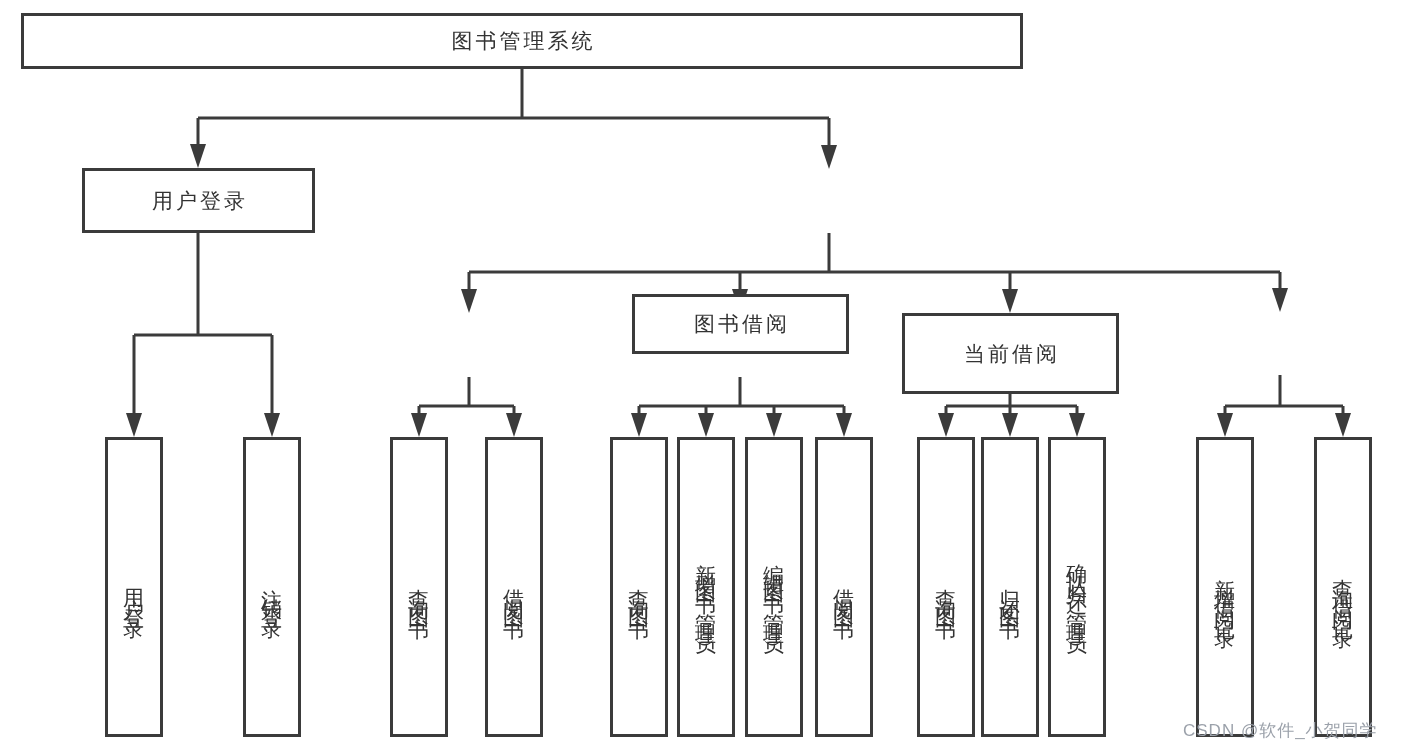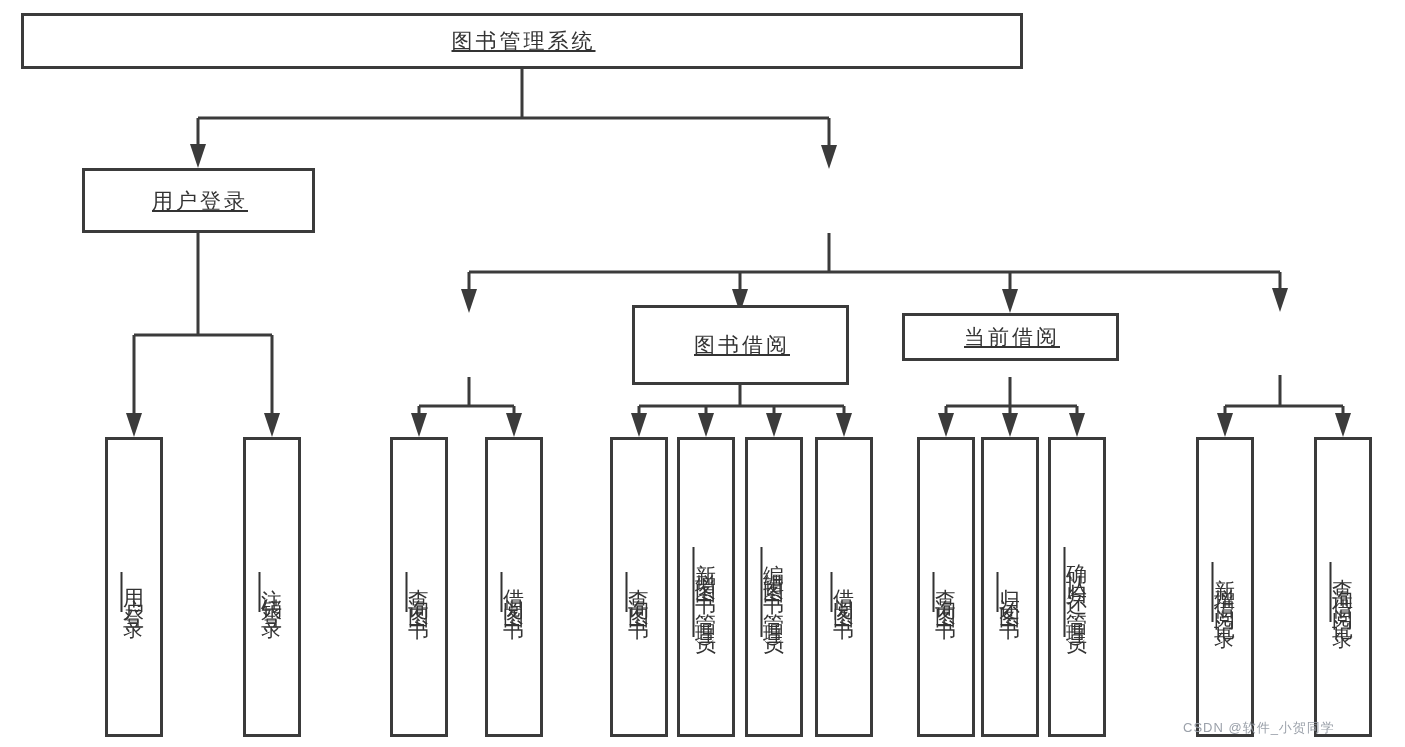--- a/index.html
+++ b/index.html
@@ -22,21 +22,20 @@
     pointer-events:none;
   }
   .connector-svg path{stroke:var(--line);stroke-width:3;fill:none;}
   .connector-svg polygon{fill:var(--line);stroke:none;}
   .node{
     position:absolute;
     background:#fff;
     border:3px solid var(--line);
     display:flex;align-items:center;justify-content:center;
     color:var(--text);
-    text-decoration:underline;
   }
   .hbox{
     font-size:21px;
     letter-spacing:3px;
     white-space:nowrap;
   }
   .hbox .lbl{transform:translateX(1.5px);} 
   .vbox{
     top:437px;
     width:58px;height:300px;
@@ -45,21 +44,21 @@
   .vbox .lbl{
     writing-mode:vertical-rl;
     text-orientation:mixed;
     letter-spacing:10px;
     line-height:1;
     transform:translateY(5px);
   }
   .watermark{
     position:absolute;
     left:1183px;top:719px;
-    font-size:13px;
+    font-size:17px;
     letter-spacing:1px;
     color:var(--watermark);
     white-space:nowrap;
   }
 </style>
 </head>
 <body>
 
 <div class="canvas">
 
@@ -96,24 +95,24 @@
   </svg>
 
   <div class="node hbox" style="left:21px;top:13px;width:1002px;height:56px">
     <span class="lbl">图书管理系统</span>
   </div>
 
   <div class="node hbox" style="left:82px;top:168px;width:233px;height:65px">
     <span class="lbl">用户登录</span>
   </div>
 
-  <div class="node hbox" style="left:632px;top:305px;width:217px;height:80px">
+  <div class="node hbox" style="left:632px;top:294px;width:217px;height:60px">
     <span class="lbl">图书借阅</span>
   </div>
-  <div class="node hbox" style="left:902px;top:313px;width:217px;height:48px">
+  <div class="node hbox" style="left:902px;top:313px;width:217px;height:81px">
     <span class="lbl">当前借阅</span>
   </div>
 
   <div class="node vbox" style="left:105px">
     <span class="lbl">用户登录</span>
   </div>
   <div class="node vbox" style="left:243px">
     <span class="lbl">注销登录</span>
   </div>
   <div class="node vbox" style="left:390px">

